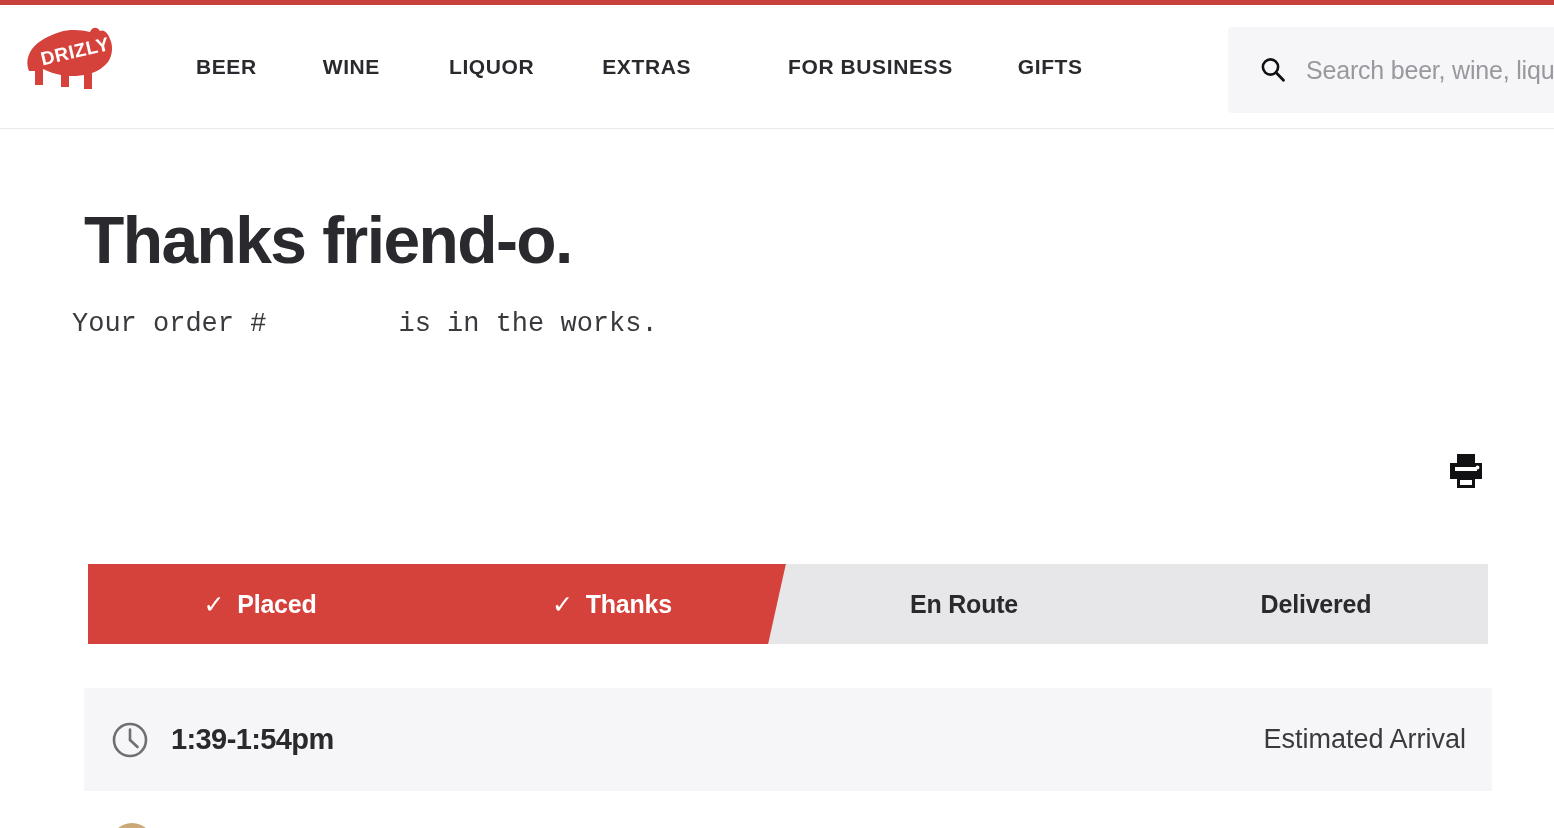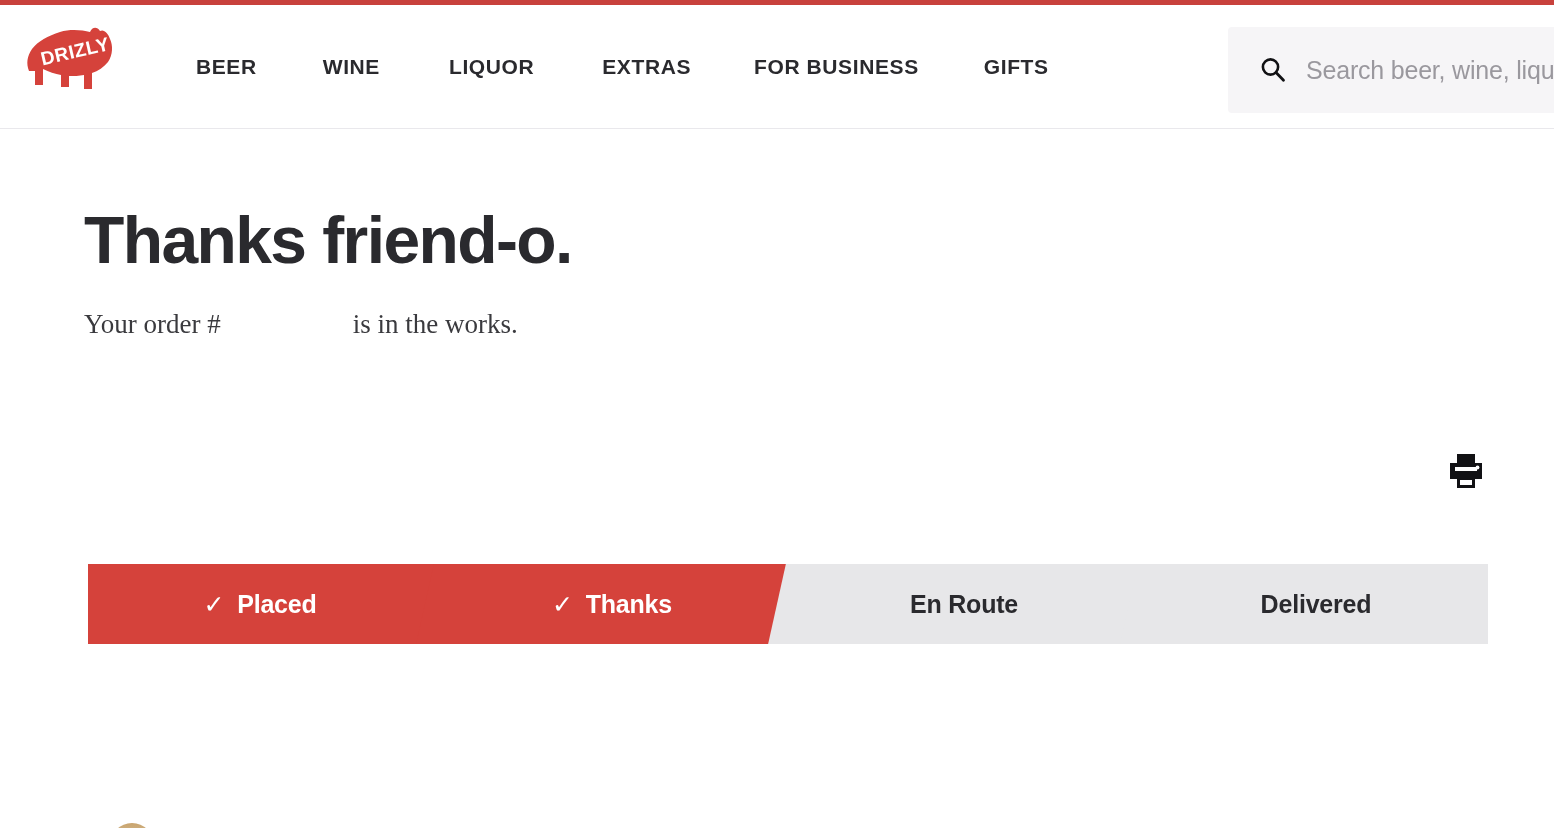--- a/index.html
+++ b/index.html
@@ -62,21 +62,21 @@
     text-decoration: none;
     white-space: nowrap;
     cursor: pointer;
     line-height: 1;
   }
   .nav-item + .nav-item { margin-left: 0; }
 
   .nav-sp-1 { margin-right: 66px; }
   .nav-sp-2 { margin-right: 69px; }
   .nav-sp-3 { margin-right: 68px; }
-  .nav-sp-4 { margin-right: 63px; }
+  .nav-sp-4 { margin-right: 97px; }
   .nav-sp-5 { margin-right: 65px; }
 
   
   .search-box {
     position: absolute;
     left: 1228px;
     top: 22px;
     width: 360px;
     height: 86px;
     background: #F6F5F7;
@@ -115,23 +115,23 @@
     font-size: 66px;
     font-weight: bold;
     letter-spacing: -1.6px;
     color: #2A2A2E;
     line-height: 1;
     white-space: nowrap;
   }
 
   .subline {
     position: absolute;
-    left: 84px;
+    left: 72px;
     top: 182px;
-    font-family: Liberation Serif, serif;
+    font-family: Liberation Mono, monospace;
     font-size: 27px;
     color: #3A3A3E;
     line-height: 1;
     white-space: nowrap;
   }
   .order-number {
     display: inline-block;
     min-width: 132px;
     color: #3A3A3E;
   }
@@ -382,18 +382,29 @@
     </div>
 
     <div class="step">
       <div class="step-bg"></div>
       <div class="end-cap-right"></div>
       <span class="step-label">Delivered</span>
     </div>
 
   </div>
 
+  <section class="arrival-panel">
+    <div class="arrival-left">
+      <svg class="clock-icon" viewBox="0 0 40 40">
+        <circle cx="20" cy="20" r="16" fill="none" stroke="#6E6E73" stroke-width="2.6"></circle>
+        <line x1="20" y1="20" x2="20" y2="9.5" stroke="#6E6E73" stroke-width="2.6" stroke-linecap="round"></line>
+        <line x1="20" y1="20" x2="27.5" y2="27" stroke="#6E6E73" stroke-width="2.6" stroke-linecap="round"></line>
+      </svg>
+      <span class="arrival-time">1:39-1:54pm</span>
+    </div>
+    <span class="arrival-label">Estimated Arrival</span>
+  </section>
 
   <div class="item-peek">
     <div class="item-peek-thumb"></div>
   </div>
 
 </main>
 
 </body></html>

